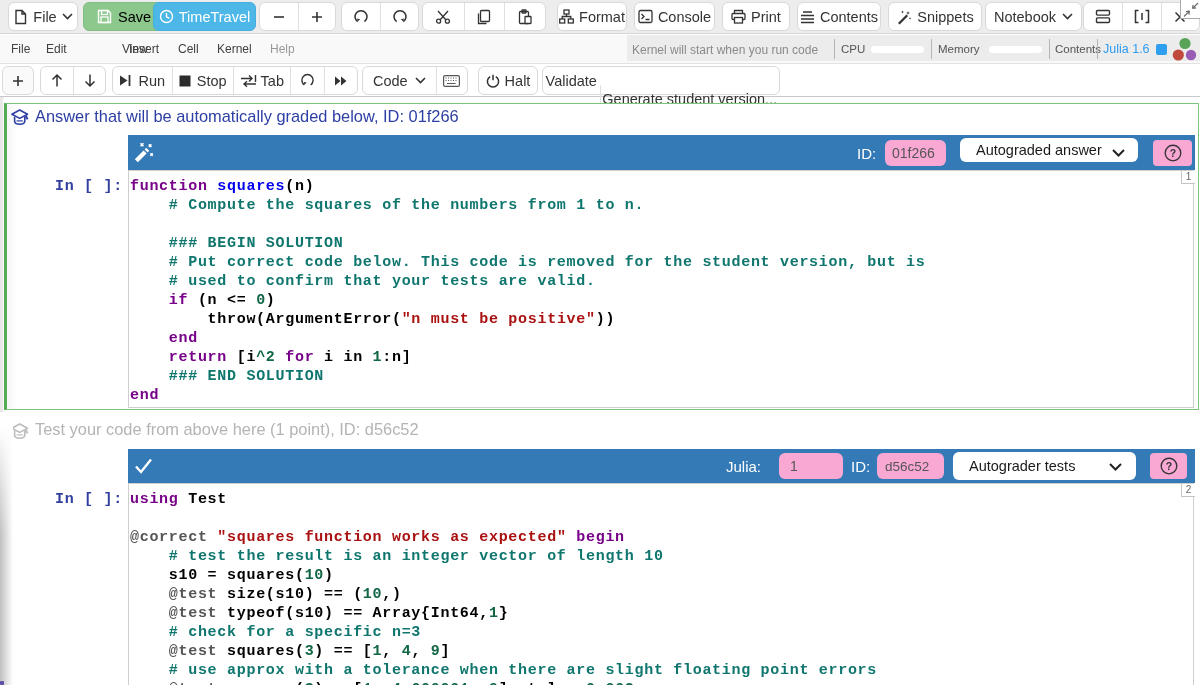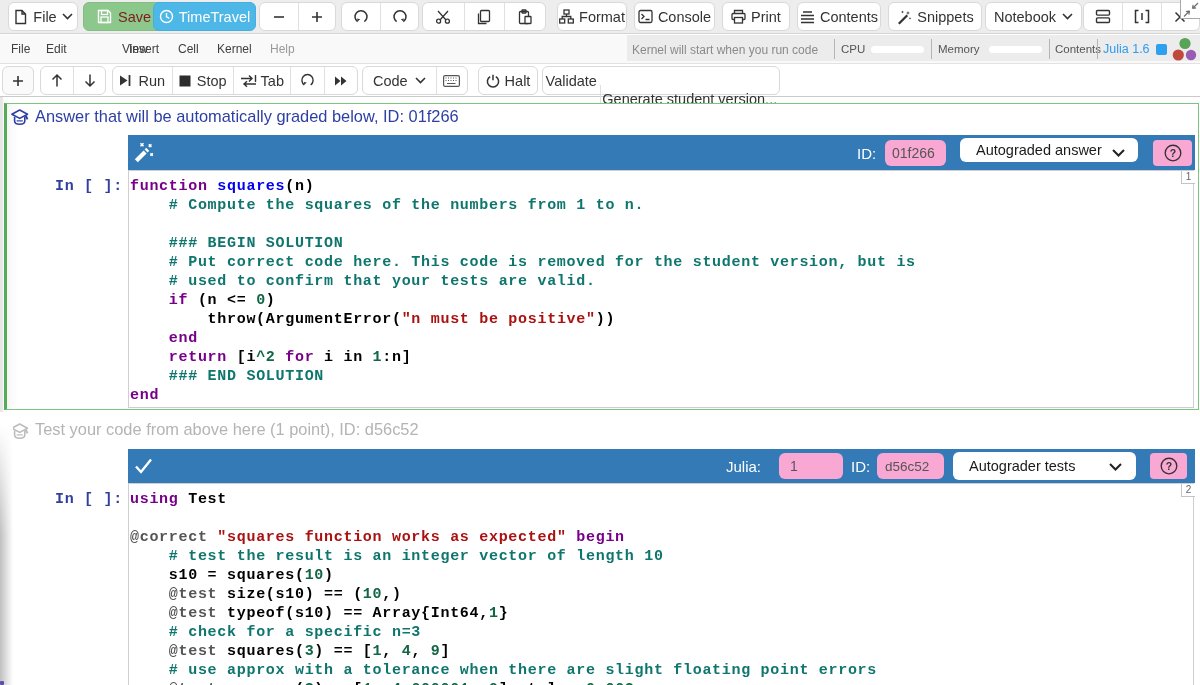--- a/index.html
+++ b/index.html
@@ -51,21 +51,21 @@
   <div class="btn" style="left:8px;width:70px;">
     <svg width="15" height="16" viewBox="0 0 15 16" style="margin-right:5px;">
         <path d="M3 1.5 h6 l3.5 3.5 v9.5 h-9.5 z M9 1.5 v3.5 h3.5" fill="none" stroke="#333" stroke-width="1.4"></path>
       </svg>
     File
     <svg width="11" height="7" viewBox="0 0 11 7" style="margin-left:5px;">
         <path d="M1 1 l4.5 4.5 L10 1" fill="none" stroke="#333" stroke-width="1.6"></path>
       </svg>
   </div>
 
-  <div class="btn" style="left:83px;width:82px;background:#8cc88c;border-color:#82bd82;color:#7f1d1d;">
+  <div class="btn" style="left:83px;width:82px;background:#8cc88c;border-color:#82bd82;color:#000000;">
     <svg width="15" height="15" viewBox="0 0 15 15" style="margin-right:6px;">
         <path d="M1.5 1.5 h9.5 l2.5 2.5 v9.5 h-12 z" fill="none" stroke="#fff" stroke-width="1.4"></path>
         <rect x="4" y="8" width="7" height="5.5" fill="none" stroke="#fff" stroke-width="1.3"></rect>
         <rect x="4.5" y="1.5" width="6" height="4" fill="none" stroke="#fff" stroke-width="1.3"></rect>
       </svg>
     Save
   </div>
 
   <div class="btn" style="left:153px;width:103px;background:#4db8e8;border-color:#45aedd;color:#fff;">
     <svg width="15" height="15" viewBox="0 0 15 15" style="margin-right:5px;">
@@ -322,21 +322,21 @@
       <circle cx="9" cy="9" r="7.8" fill="none" stroke="#333" stroke-width="1.35"></circle>
       <text x="9" y="13" text-anchor="middle" font-size="10.5" font-weight="bold" fill="#333" font-family="Liberation Sans">?</text>
     </svg>
 </div>
 <div class="editor" style="left:128px;top:170px;width:1066px;height:238px;"></div>
 <div class="prompt" style="left:55px;top:177px;">In [ ]:</div>
 <pre class="code" style="left:130px;top:177px;"><span class="k">function</span> <span class="d">squares</span>(n)
     <span class="c"># Compute the squares of the numbers from 1 to n.</span>
 
     <span class="c">### BEGIN SOLUTION</span>
-    <span class="c"># Put correct code here. This code is removed for the student version, but is</span>
+    <span class="c"># Put correct code below. This code is removed for the student version, but is</span>
     <span class="c"># used to confirm that your tests are valid.</span>
     <span class="k">if</span> (n &lt;= <span class="n">0</span>)
         throw(ArgumentError(<span class="s">"n must be positive"</span>))
     <span class="k">end</span>
     <span class="k">return</span> [i<span class="n">^2</span> <span class="k">for</span> i in <span class="n">1</span>:n]
     <span class="c">### END SOLUTION</span>
 <span class="k">end</span></pre>
 <div class="badge" style="left:1181px;top:171px;">1</div>
 <svg class="ab" style="left:11px;top:423px;" width="19" height="17" viewBox="0 0 19 17" fill="none" stroke="#bcbcbc" stroke-width="1.6">
   <path d="M0.9 5.2 L8.7 1 L16.5 5.2 L8.7 9.4 Z" stroke-linejoin="round"></path>

